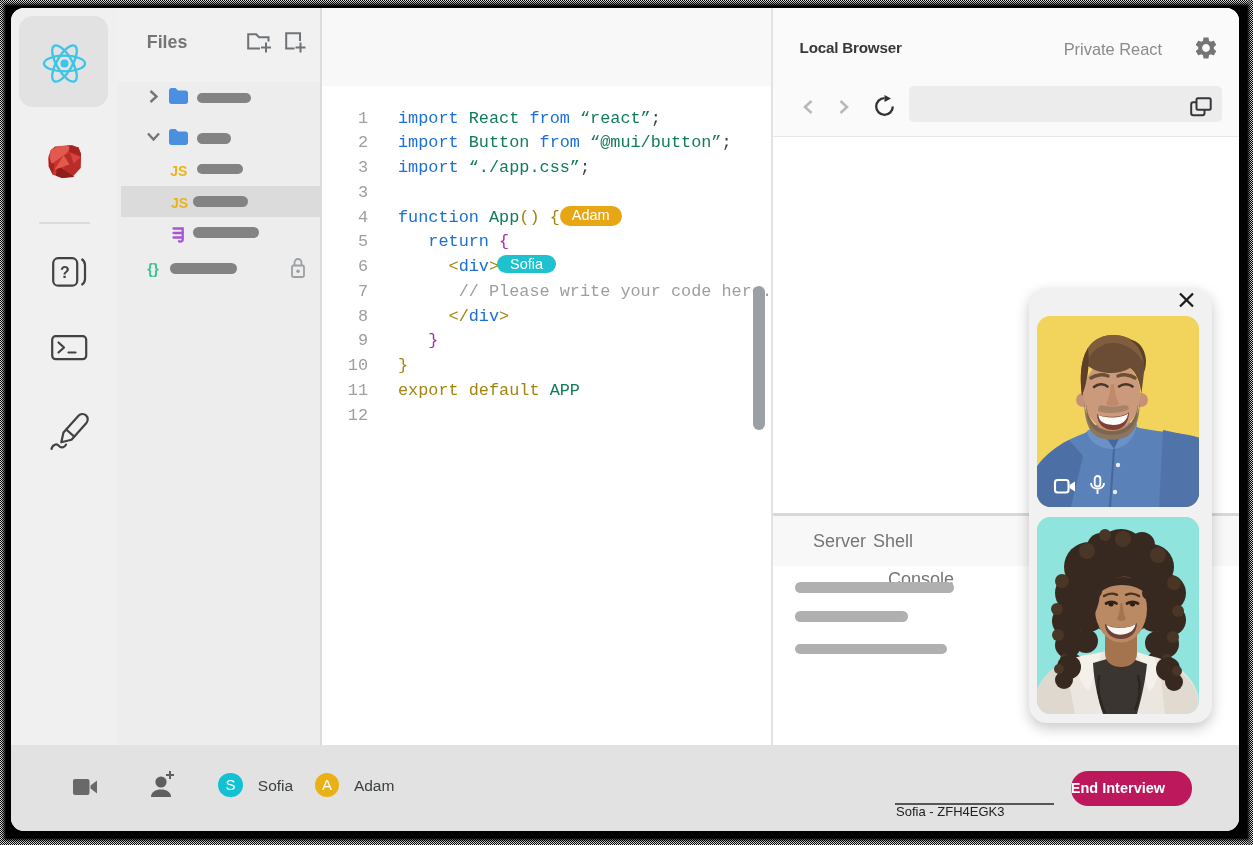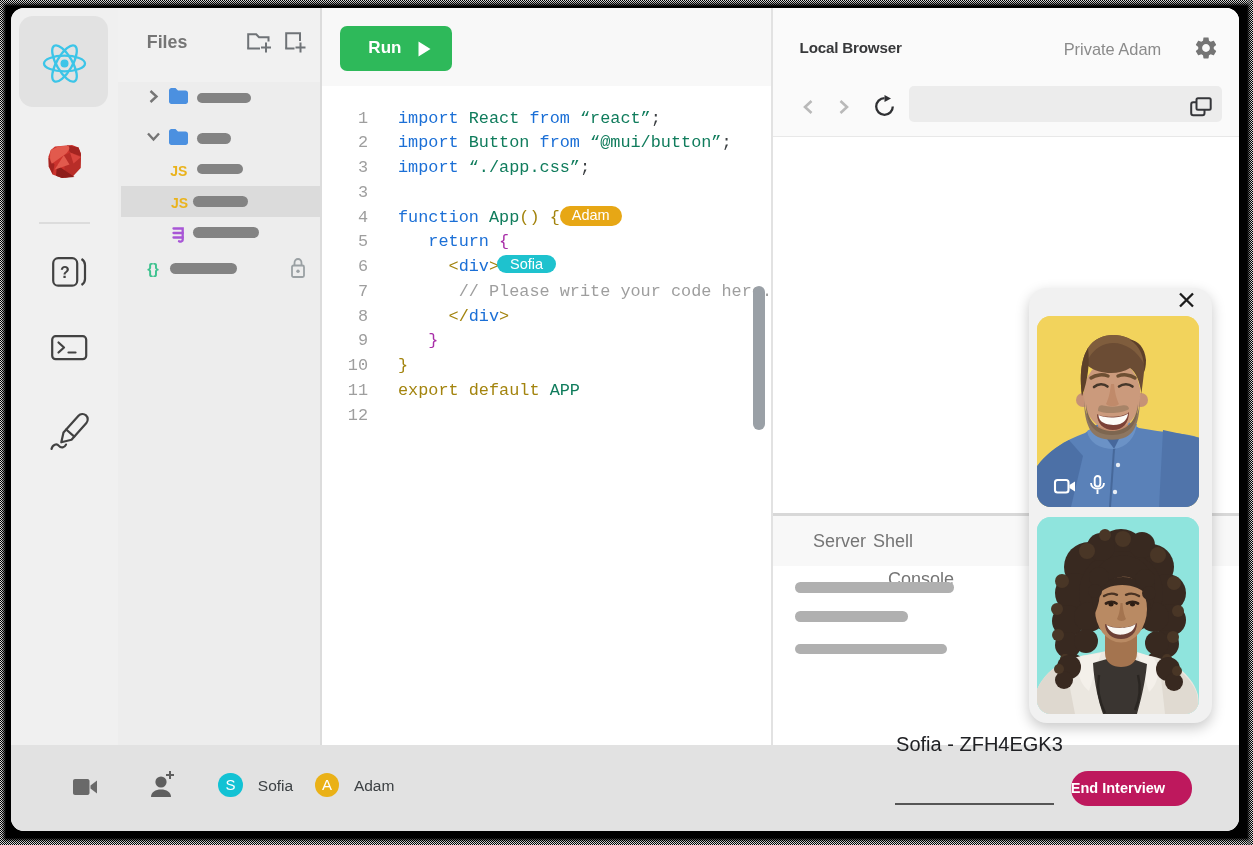--- a/index.html
+++ b/index.html
@@ -53,21 +53,21 @@
   .lb{left:788.6px;top:31px;font-size:15.2px;font-weight:bold;color:#37383a;letter-spacing:-.2px;}
   .pn{left:1052.7px;top:31.5px;font-size:16.4px;color:#8a8a8a;}
   .urlbar{left:898.4px;top:78px;width:312.5px;height:35.7px;border-radius:5px;background:#ececec;}
   .urltxt{left:910px;top:85.5px;font-size:18.8px;color:#26282b;letter-spacing:-.1px;}
   .tab{position:absolute;top:522.5px;font-size:18px;color:#757575;}
   .gbar{position:absolute;background:#b0b0b0;border-radius:5.3px;height:10.6px;}
   
   .avatar{position:absolute;width:24.5px;height:24.5px;border-radius:50%;color:#fff;
           font-size:15px;text-align:center;line-height:24.5px;}
   .bname{position:absolute;top:768.5px;font-size:15.5px;color:#3c4043;}
-  .sessname{left:885.1px;top:725px;font-size:20px;color:#202124;text-align:center;}
+  .sessname{left:885.1px;top:796px;font-size:13px;color:#202124;text-align:center;}
   .sessline{left:884.1px;top:795.3px;width:159.4px;height:2px;background:#565656;}
   .endbtn{left:1059.8px;top:763.3px;width:121.7px;height:35.2px;border-radius:17px;background:#be185d;
           color:#fff;font-weight:bold;font-size:14.5px;text-align:left;line-height:35.2px;}
   
   .widget{left:1017.5px;top:280px;width:183px;height:434.5px;border-radius:18px;background:#f1f1f1;
           box-shadow:0 5px 14px rgba(0,0,0,.22);}
   .thumb{position:absolute;left:1026px;width:162px;border-radius:14px;overflow:hidden;}
 </style>
 </head>
 <body>
@@ -180,26 +180,20 @@
   <div class="ftext" style="left:136.2px;top:252px;color:#3ec28f;font-size:15px;">{}</div>
   <div class="bar" style="left:159.2px;top:255.2px;width:66.7px"></div>
   <svg class="abs" style="left:280px;top:249.9px" width="14" height="20" viewBox="0 0 14 20">
     <g fill="none" stroke="#9aa0a3" stroke-width="1.8">
       <rect x="1" y="7.5" width="12" height="11.5" rx="1.5"></rect>
       <path d="M3.5 7.5 V5 C3.5 2.8 5 1 7 1 C9 1 10.5 2.8 10.5 5 V7.5"></path>
     </g>
     <circle cx="7" cy="13.2" r="1.7" fill="#9aa0a3"></circle>
   </svg>
 
-  <div class="abs runbtn">
-    <div class="runtxt">Run</div>
-    <svg class="abs" style="left:77px;top:14px" width="15" height="18" viewBox="0 0 15 18">
-        <path d="M1.5 1.5 L13.5 9 L1.5 16.5 Z" fill="#fff"></path>
-      </svg>
-  </div>
   <div class="abs codenum">  1
   2
   3
   3
   4
   5
   6
   7
   8
   9
@@ -217,21 +211,21 @@
      <span class="ol">&lt;/</span><span class="kw">div</span><span class="ol">&gt;</span>
    <span class="mg">}</span>
 <span class="ol">}</span>
 <span class="ol">export default</span> <span class="id">APP</span>
 </div>
   <div class="pill" style="left:548.5px;top:198px;width:62.5px;height:19.5px;line-height:19.5px;background:#e7a715;">Adam</div>
   <div class="pill" style="left:486px;top:246.8px;width:59px;height:18px;line-height:18px;background:#1ec2ce;">Sofia</div>
   <div class="abs scrollthumb"></div>
 
   <div class="abs lb">Local Browser</div>
-  <div class="abs pn">Private Adam</div>
+  <div class="abs pn">Private React</div>
   <svg class="abs" style="left:1182.3px;top:27.4px" width="26" height="26" viewBox="0 0 24 24">
     <path fill="#757575" d="M19.14,12.94c0.04-0.3,0.06-0.61,0.06-0.94c0-0.32-0.02-0.64-0.07-0.94l2.03-1.58c0.18-0.14,0.23-0.41,0.12-0.61 l-1.92-3.32c-0.12-0.22-0.37-0.29-0.59-0.22l-2.39,0.96c-0.5-0.38-1.03-0.7-1.62-0.94L14.4,2.81c-0.04-0.24-0.24-0.41-0.48-0.41 h-3.84c-0.24,0-0.43,0.17-0.47,0.41L9.25,5.35C8.66,5.59,8.12,5.92,7.63,6.29L5.24,5.33c-0.22-0.08-0.47,0-0.59,0.22L2.74,8.87 C2.62,9.08,2.66,9.34,2.86,9.48l2.03,1.58C4.84,11.36,4.8,11.69,4.8,12s0.02,0.64,0.07,0.94l-2.03,1.58 c-0.18,0.14-0.23,0.41-0.12,0.61l1.92,3.32c0.12,0.22,0.37,0.29,0.59,0.22l2.39-0.96c0.5,0.38,1.03,0.7,1.62,0.94l0.36,2.54 c0.05,0.24,0.24,0.41,0.48,0.41h3.84c0.24,0,0.44-0.17,0.47-0.41l0.36-2.54c0.59-0.24,1.13-0.56,1.62-0.94l2.39,0.96 c0.22,0.08,0.47,0,0.59-0.22l1.92-3.32c0.12-0.22,0.07-0.47-0.12-0.61L19.14,12.94z M12,15.6c-1.98,0-3.6-1.62-3.6-3.6 s1.62-3.6,3.6-3.6s3.6,1.62,3.6,3.6S13.98,15.6,12,15.6z"></path>
   </svg>
   <svg class="abs" style="left:790.9px;top:90.7px" width="12" height="16" viewBox="0 0 12 16">
       <path d="M9.5 2 L3 8 L9.5 14" fill="none" stroke="#b9b9b9" stroke-width="2.6"></path>
     </svg>
   <svg class="abs" style="left:827px;top:90.7px" width="12" height="16" viewBox="0 0 12 16">
       <path d="M2.5 2 L9 8 L2.5 14" fill="none" stroke="#b9b9b9" stroke-width="2.6"></path>
     </svg>
   <svg class="abs" style="left:861.6px;top:86.9px" width="23" height="22" viewBox="0 0 23 22">

